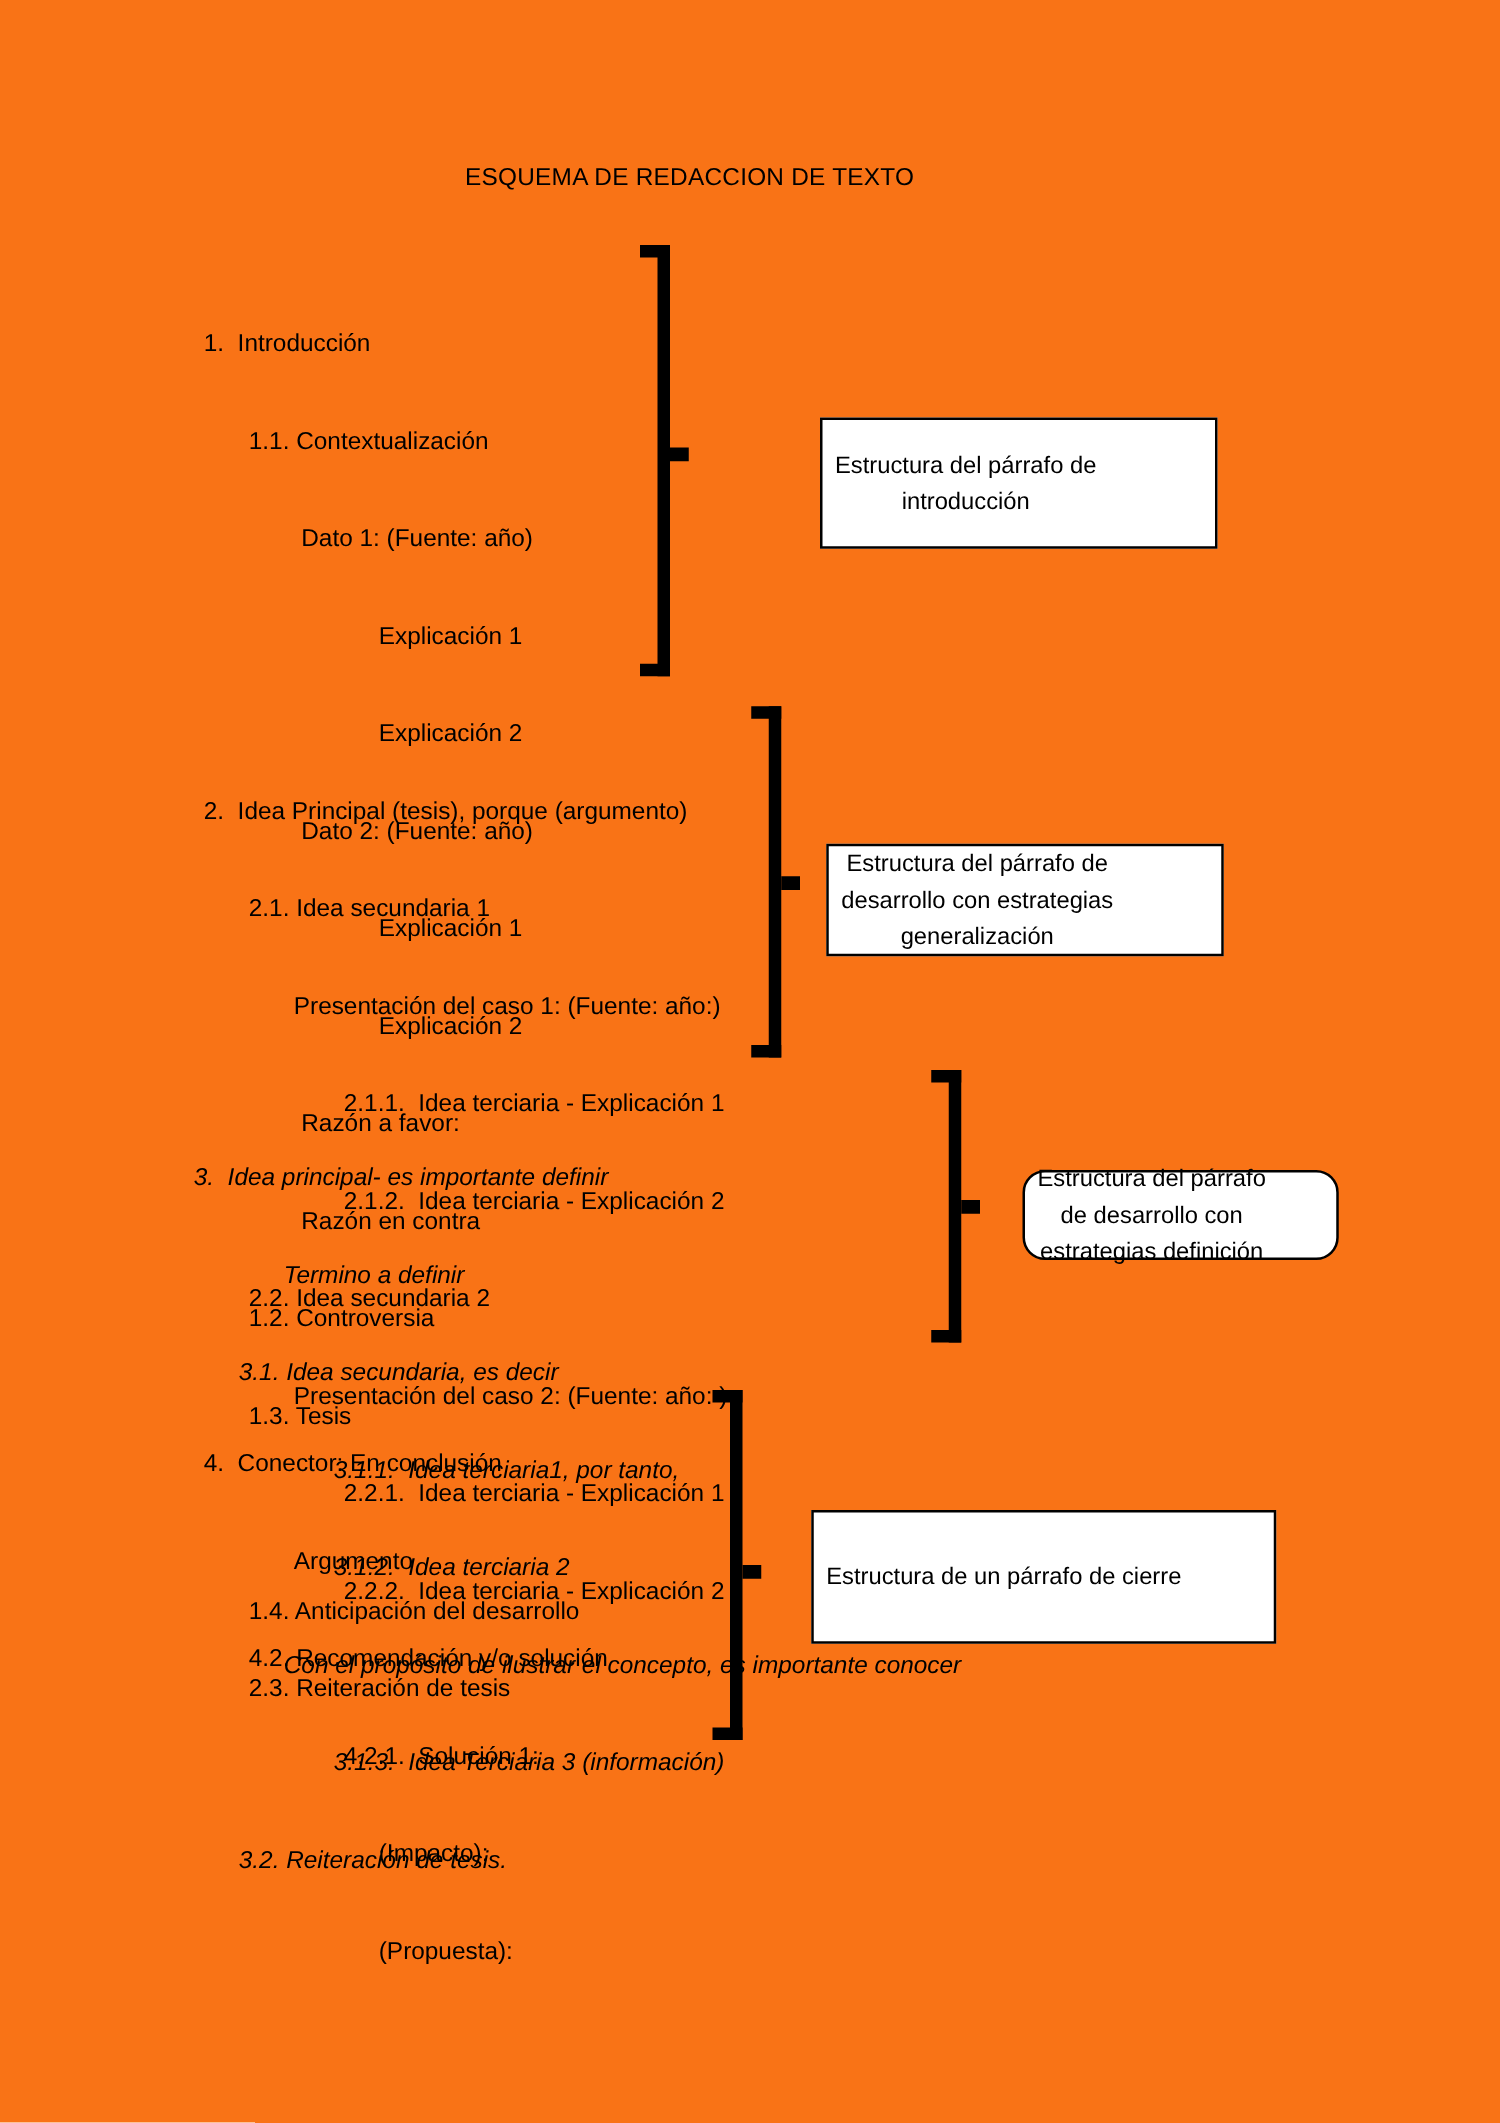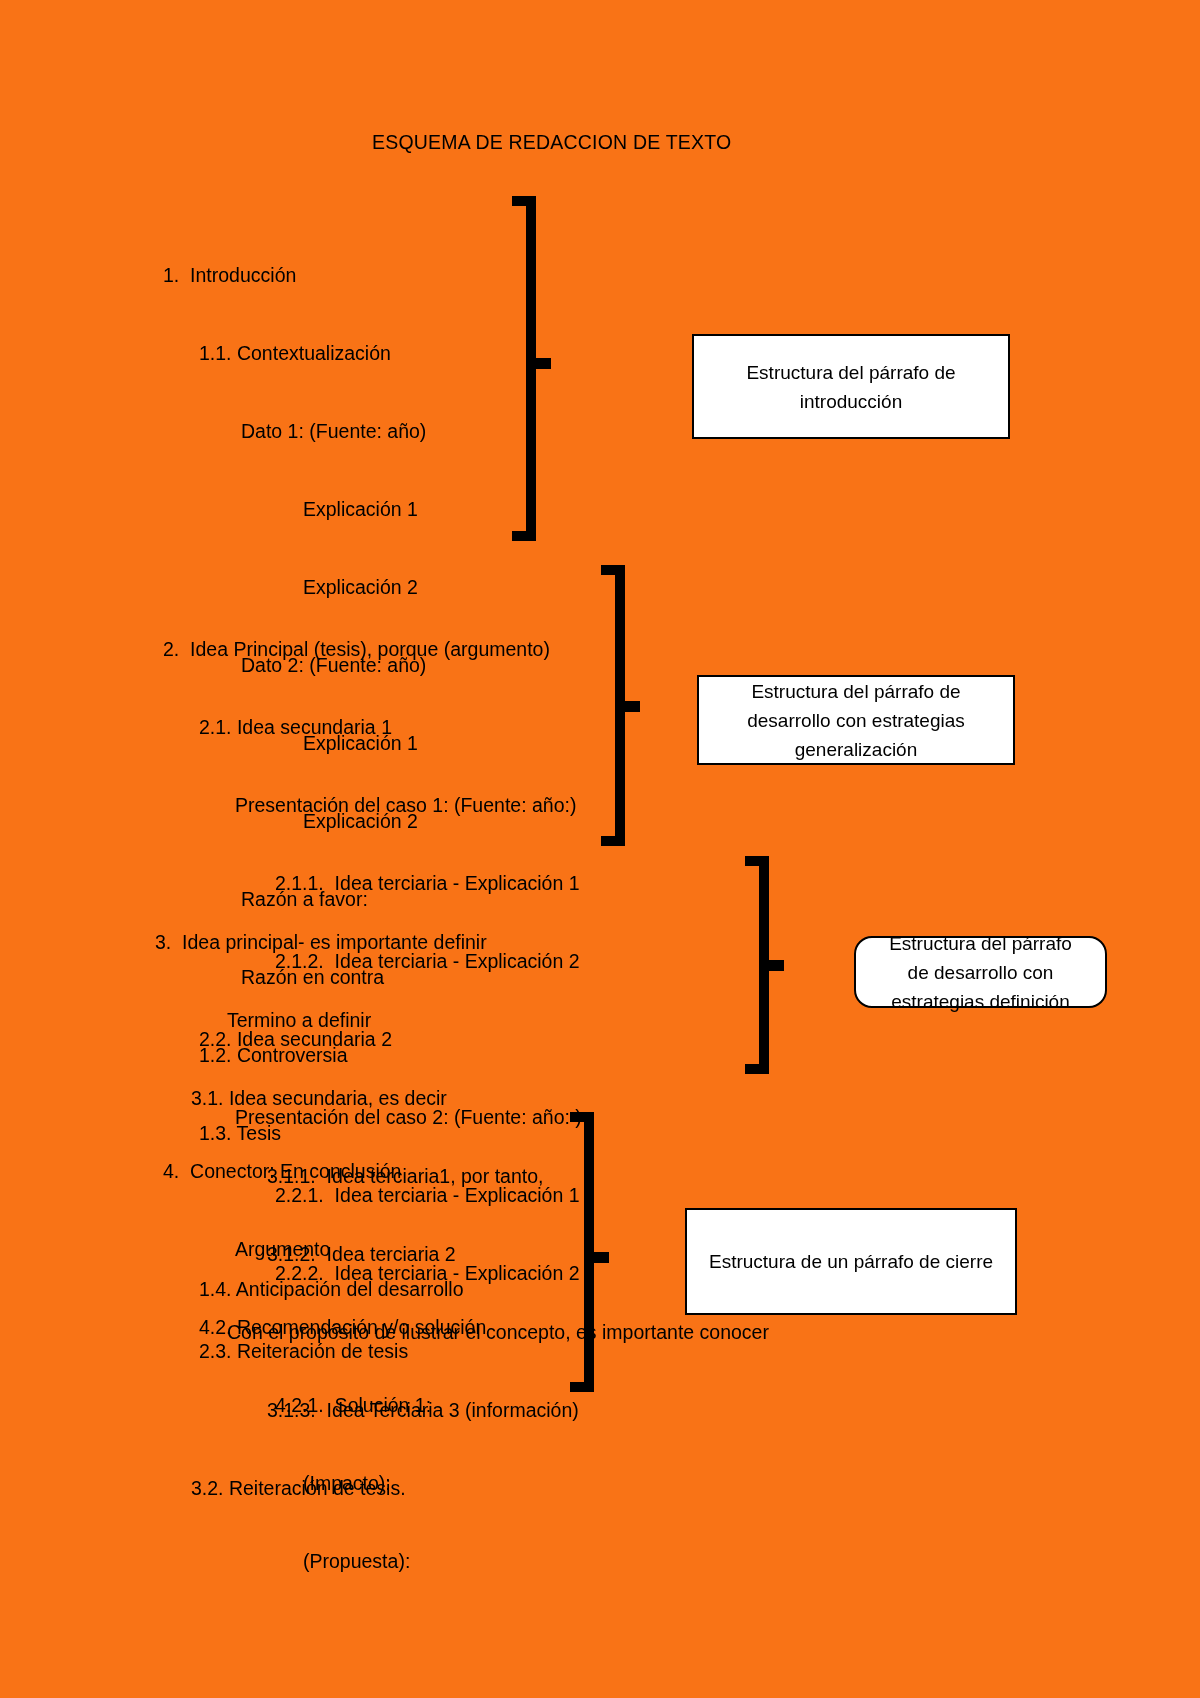--- a/index.html
+++ b/index.html
@@ -79,26 +79,24 @@
   }
 
   
   .callout {
     position: absolute;
     border: 2px solid #000;
     background: #fff;
     box-sizing: border-box;
     display: flex;
     align-items: center;
-    justify-content: center;
     text-align: center;
     font-size: 19px;
     line-height: 29px;
     padding: 4px 10px;
-    margin-left: 36px;
   }
   .callout span { display: block; }
   .callout.overflow {
     overflow: visible;
     white-space: nowrap;
   }
 </style>
 </head>
 <body>
 
@@ -158,21 +156,21 @@
   </div>
 
   <div class="callout" style="left:661px; top:675px; width:318px; height:90px;">
     <div>
       <span>Estructura del párrafo de</span>
       <span>desarrollo con estrategias</span>
       <span>generalización</span>
     </div>
   </div>
 
-  <div class="outline" style="left:155px; top:877px;">
+  <div class="outline" style="left:155px; top:877px;font-style:italic;">
     <span class="ln i0">3.  Idea principal- es importante definir</span>
     <span class="ln i4">Termino a definir</span>
     <span class="ln i1">3.1. Idea secundaria, es decir</span>
     <span class="ln i5">3.1.1.  Idea terciaria1, por tanto,</span>
     <span class="ln i5">3.1.2.  Idea terciaria 2</span>
     <span class="ln i4">Con el propósito de ilustrar el concepto, es importante conocer</span>
     <span class="ln i5">3.1.3.  Idea Terciaria 3 (información)</span>
     <span class="ln i1">3.2. Reiteración de tesis.</span>
   </div>
 
@@ -203,19 +201,19 @@
     
   </div>
 
   <div class="bracket" style="left:570px; top:1112px; width:39px; height:280px;">
     <div class="arm top"></div>
     <div class="spine"></div>
     <div class="arm bot"></div>
     <div class="nub" style="top:140px;"></div>
   </div>
 
-  <div class="callout overflow" style="left:649px; top:1208px; width:332px; height:107px;">
+  <div class="callout overflow" style="left:649px; top:1208px; width:372px; height:107px;">
     <div>
       <span>Estructura de un párrafo de cierre</span>
     </div>
   </div>
 
 </div>
 
 </body></html>

